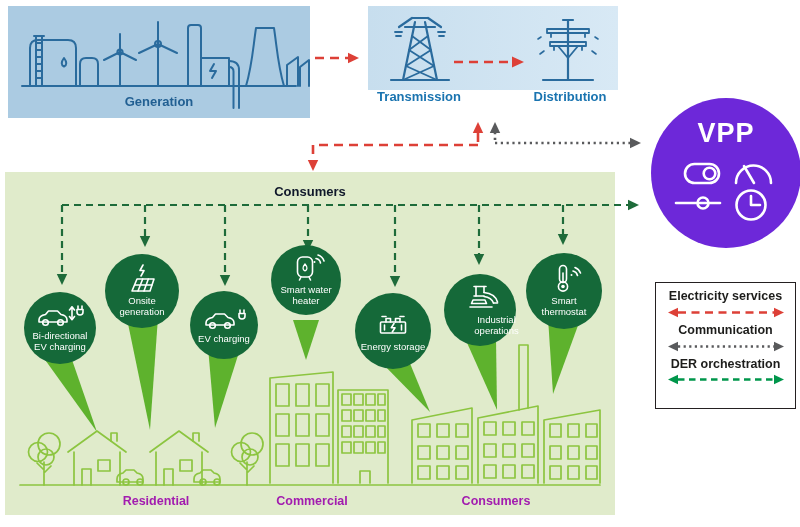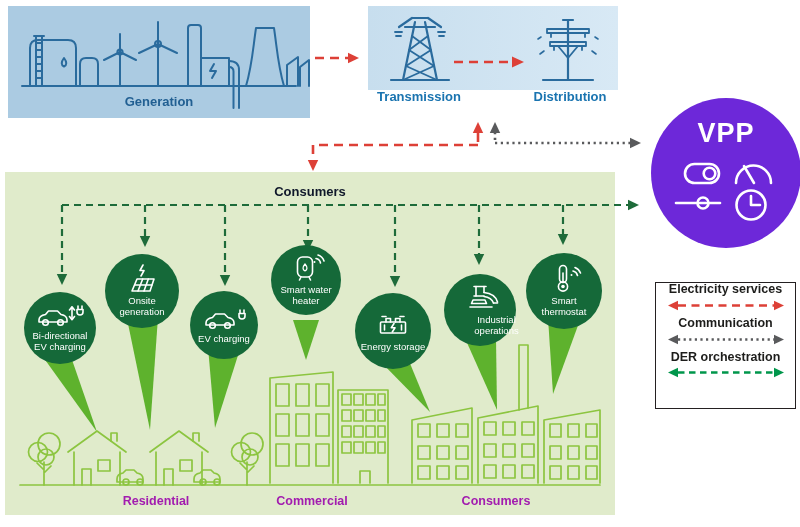--- a/index.html
+++ b/index.html
@@ -38,21 +38,21 @@
   #dev-c5 .dev-label{max-width:72px;}
   #dev-c6 .dev-label{max-width:54px;margin-left:33px;}
   #dev-c7 .dev-label{max-width:54px;}
   
   #vpp{left:651px;top:98px;width:150px;height:150px;border-radius:50%;
        background:#6d28d9;z-index:4;}
   #vpp-label{position:absolute;left:50%;top:20px;transform:translateX(-50%);
              color:#fff;font-weight:bold;font-size:27px;letter-spacing:1px;}
   
   #legend{left:655px;top:282px;width:141px;height:127px;background:#fff;
-          border:1.6px solid #242021;z-index:4;box-sizing:border-box;}
+          border:1.6px solid #242021;z-index:4;box-sizing:border-box;padding-top:7px;}
   .leg-row{text-align:center;margin-bottom:5px;}
   .leg-label{display:block;font-weight:bold;font-size:12.5px;color:#1d1d1b;line-height:1.1;}
   .leg-row svg{display:block;margin:2px auto 0 auto;}
   
   #overlay{left:0;top:0;width:800px;height:527px;z-index:3;pointer-events:none;}
   svg{display:block;}
 </style>
 </head>
 <body>
 

